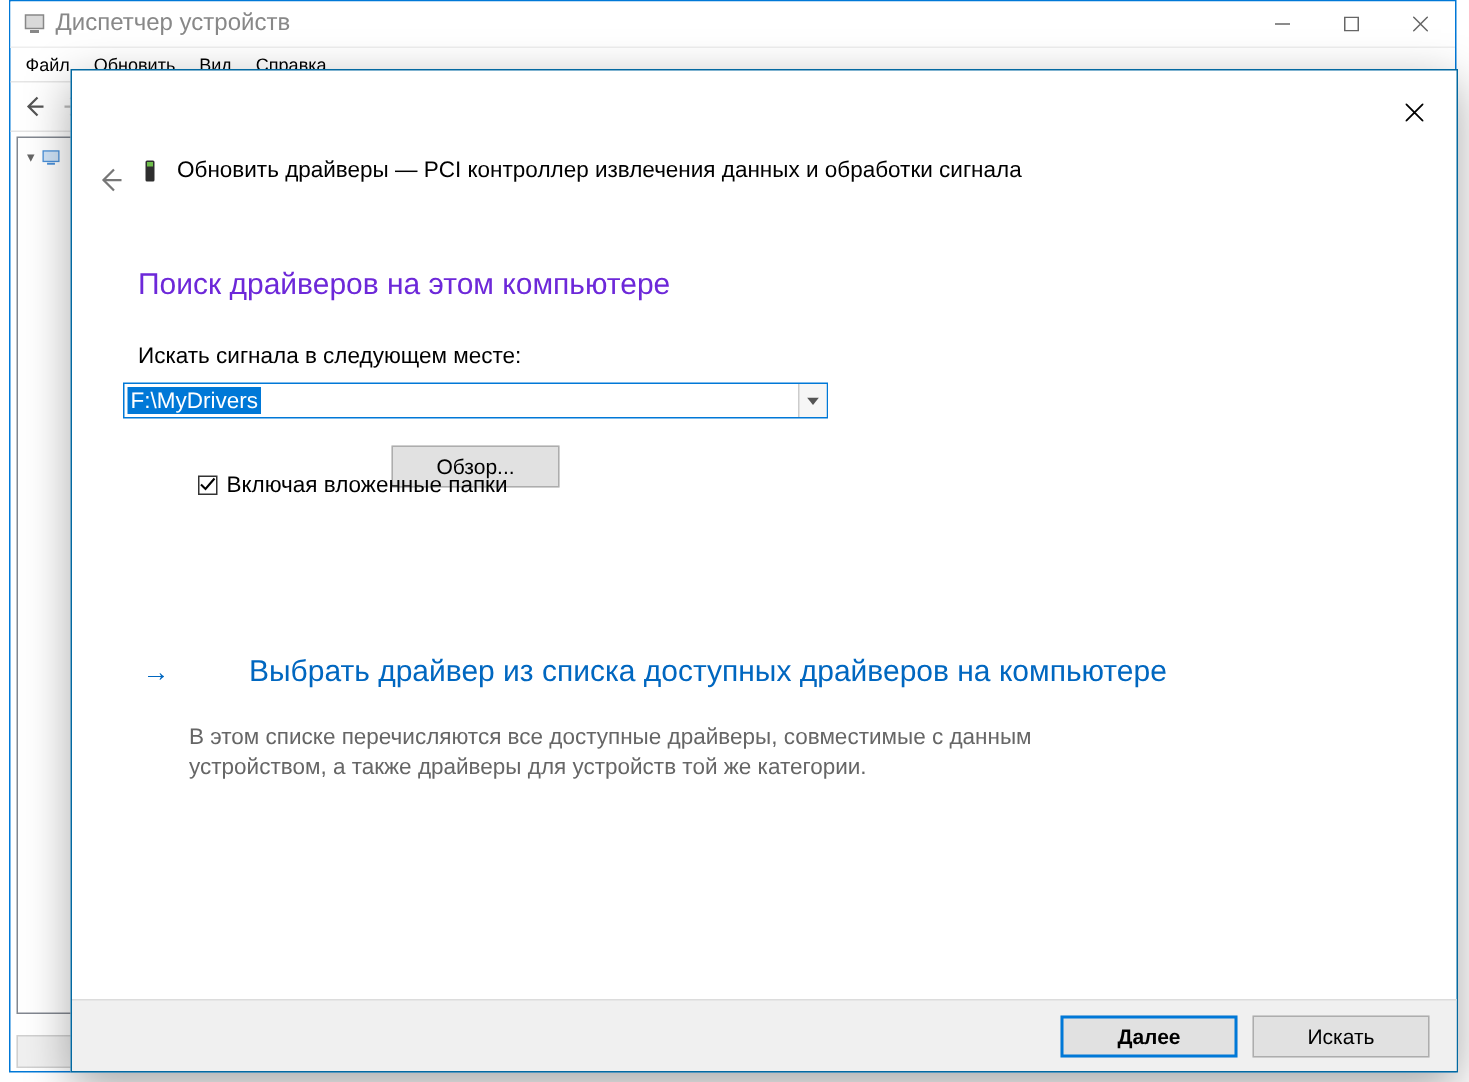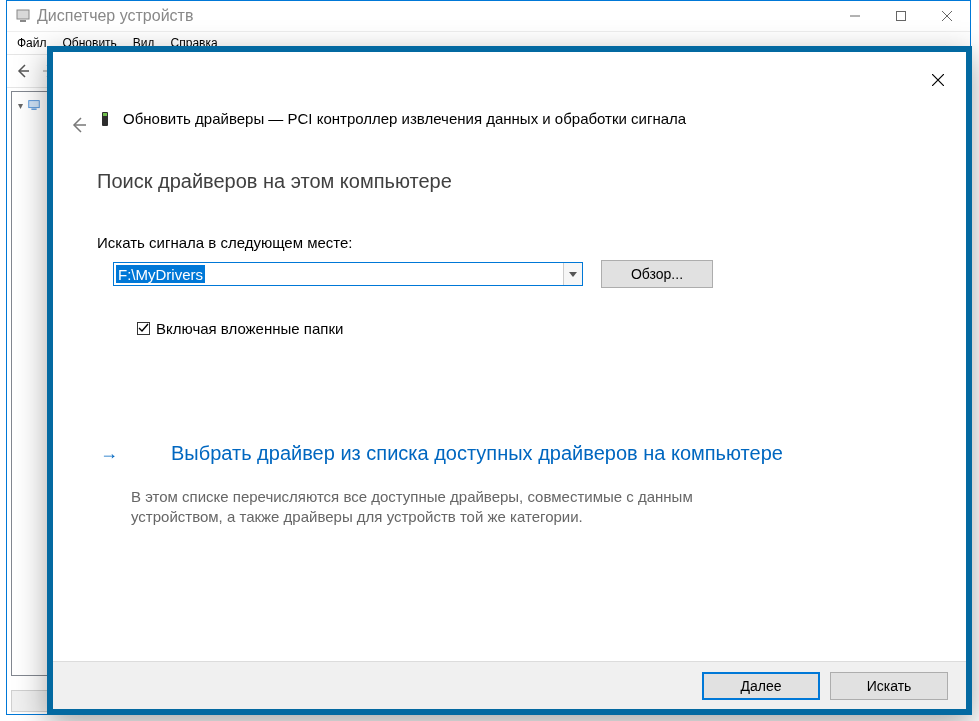--- a/index.html
+++ b/index.html
@@ -122,21 +122,21 @@
   .dev-mgr .tree .rootnode .caret{font-size:10px;color:#666;}
 
   
   .wizard {
     position: absolute;
     left: 47px;
     top: 46px;
     width: 925px;
     height: 669px;
     background: #fff;
-    border: 6px solid #0369a1;
+    border: 1px solid #0369a1;
     box-shadow: 0 10px 30px rgba(0,0,0,0.35);
     box-sizing: border-box;
   }
 
   .wizard .closebtn {
     position: absolute;
     right: 14px;
     top: 14px;
     width: 28px;
     height: 28px;
@@ -168,39 +168,40 @@
     width:16px;height:16px;display:inline-block;
   }
   .wizard .header .htext{
     font-size:15px;
     color:#000;
   }
 
   .wizard .section-title{
     position:absolute;
     left: 44px;
-    top: 118px;
+    top: 132px;
     font-size: 20px;
-    color: #404040;
+    color: #6d28d9;
   }
 
   .wizard .lbl-location{
     position:absolute;
     left: 44px;
     top: 182px;
     font-size: 15px;
   }
 
   .wizard .path-row{
     position:absolute;
-    left: 60px;
+    left: 34px;
     top: 208px;
     display:flex;
     align-items:center;
     gap: 18px;
+    flex-direction: column;
   }
   .wizard .combo{
     position:relative;
     width: 470px;
     height: 24px;
     border:1px solid #0078d7;
     box-sizing:border-box;
     background:#fff;
   }
   .wizard .combo .val{
@@ -292,20 +293,21 @@
     height: 26px;
     border:1px solid #adadad;
     background:#e1e1e1;
     font-size:14px;
     display:flex;align-items:center;justify-content:center;
     padding:0 14px;
   }
   .wizard .footer .btn.primary{
     border:1px solid #0078d7;
     box-shadow:0 0 0 1px #0078d7 inset;
+    font-weight:bold;
   }
 </style>
 </head>
 <body>
 
 <div class="dev-mgr">
 
   <div class="titlebar">
     <span class="appicon">
       <svg width="16" height="16" viewBox="0 0 16 16">

